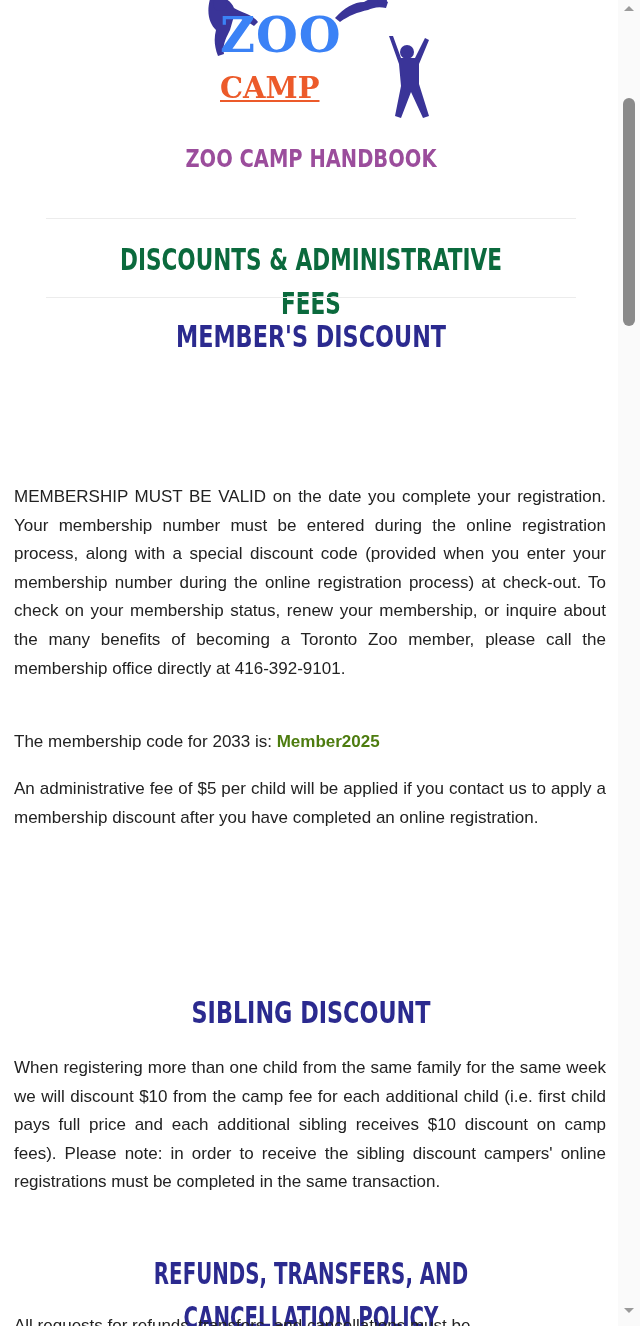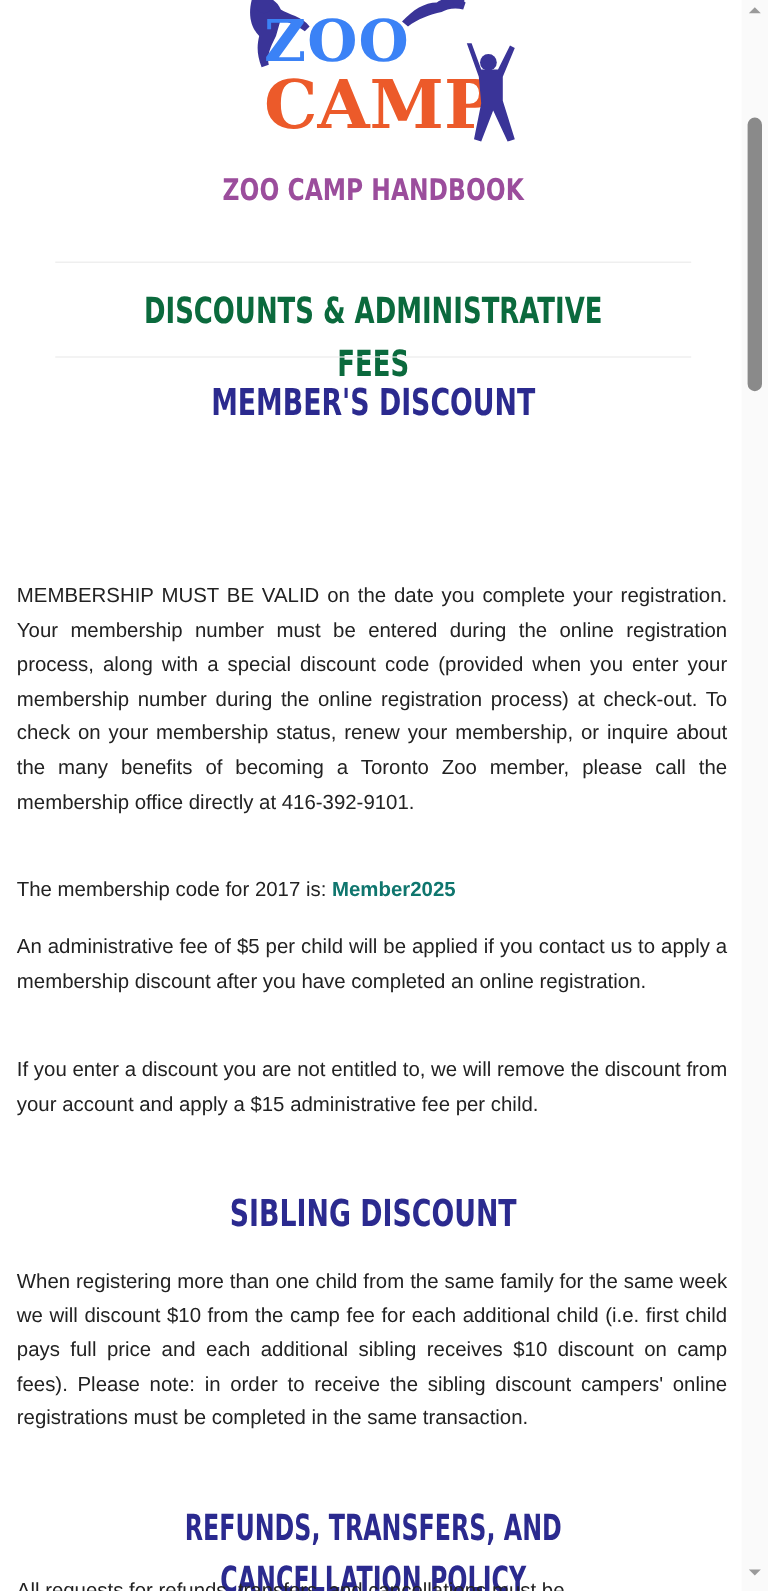--- a/index.html
+++ b/index.html
@@ -32,23 +32,24 @@
       font-size: 48px;
       line-height: 62px;
       color: #3b82f6;
       letter-spacing: 1px;
     }
     .logo-camp {
       position: absolute;
       left: 30px; top: 72px;
       font-family: "DejaVu Serif", serif;
       font-weight: bold;
-      font-size: 56px;
+      font-size: 29px;
       line-height: 44px;
       color: #ec5a2a;
+      text-decoration: underline;
     }
     .logo-monkey1 { position: absolute; left: 10px; top: 0; }
     .logo-monkey2 { position: absolute; left: 140px; top: 0; }
     .logo-kid { position: absolute; left: 195px; top: 40px; }
     .handbook-title {
       position: absolute;
       left: 0; width: 622px;
       top: 140px;
       text-align: center;
       font-family: "DejaVu Sans", sans-serif;
@@ -80,21 +81,21 @@
     .para {
       position: absolute;
       left: 14px; width: 592px;
       margin: 0;
       font-family: "Liberation Sans", sans-serif;
       font-size: 17px;
       line-height: 28.6px;
       text-align: justify;
       color: #222222;
     }
-    .para b { color: #0f766e; }
+    .para b { color: #4d7c0f; }
     .scrollbar {
       position: absolute;
       left: 618px; top: 0;
       width: 22px; height: 1326px;
       background: #fafafa;
     }
     .scroll-arrow-up {
       position: absolute;
       left: 6px; top: 6px;
       width: 0; height: 0;
@@ -142,23 +143,22 @@
 
   <div class="handbook-title">ZOO CAMP HANDBOOK</div>
 
   <div class="divider" style="top:218px;"></div>
   <h1 class="section-title title-green" style="top:238px; line-height:44px;">DISCOUNTS &amp; ADMINISTRATIVE FEES</h1>
   <div class="divider" style="top:297px;"></div>
 
   <h2 class="section-title title-blue" style="top:314px; line-height:44px;">MEMBER'S DISCOUNT</h2>
 
   <p class="para" style="top:483px;">MEMBERSHIP MUST BE VALID on the date you complete your registration. Your membership number must be entered during the online registration process, along with a special discount code (provided when you enter your membership number during the online registration process) at check-out. To check on your membership status, renew your membership, or inquire about the many benefits of becoming a Toronto Zoo member, please call the membership office directly at 416-392-9101.</p>
-  <p class="para" style="top:728px;"><span>The membership code for 2017 is: </span><b>Member2025</b></p>
+  <p class="para" style="top:728px;"><span>The membership code for 2033 is: </span><b>Member2025</b></p>
   <p class="para" style="top:775px;">An administrative fee of $5 per child will be applied if you contact us to apply a membership discount after you have completed an online registration.</p>
-  <p class="para" style="top:878px;">If you enter a discount you are not entitled to, we will remove the discount from your account and apply a $15 administrative fee per child.</p>
 
   <h2 class="section-title title-blue" style="top:990px; line-height:44px;">SIBLING DISCOUNT</h2>
 
   <p class="para" style="top:1054px;">When registering more than one child from the same family for the same week we will discount $10 from the camp fee for each additional child (i.e. first child pays full price and each additional sibling receives $10 discount on camp fees). Please note: in order to receive the sibling discount campers' online registrations must be completed in the same transaction.</p>
 
   <h2 class="section-title title-blue" style="top:1252px; line-height:44px; font-size:30px; transform:scaleX(0.66);">REFUNDS, TRANSFERS, AND CANCELLATION POLICY</h2>
 
   <p class="para" style="top:1312px;">All requests for refunds, transfers, and cancellations must be</p>
 </div>
 

